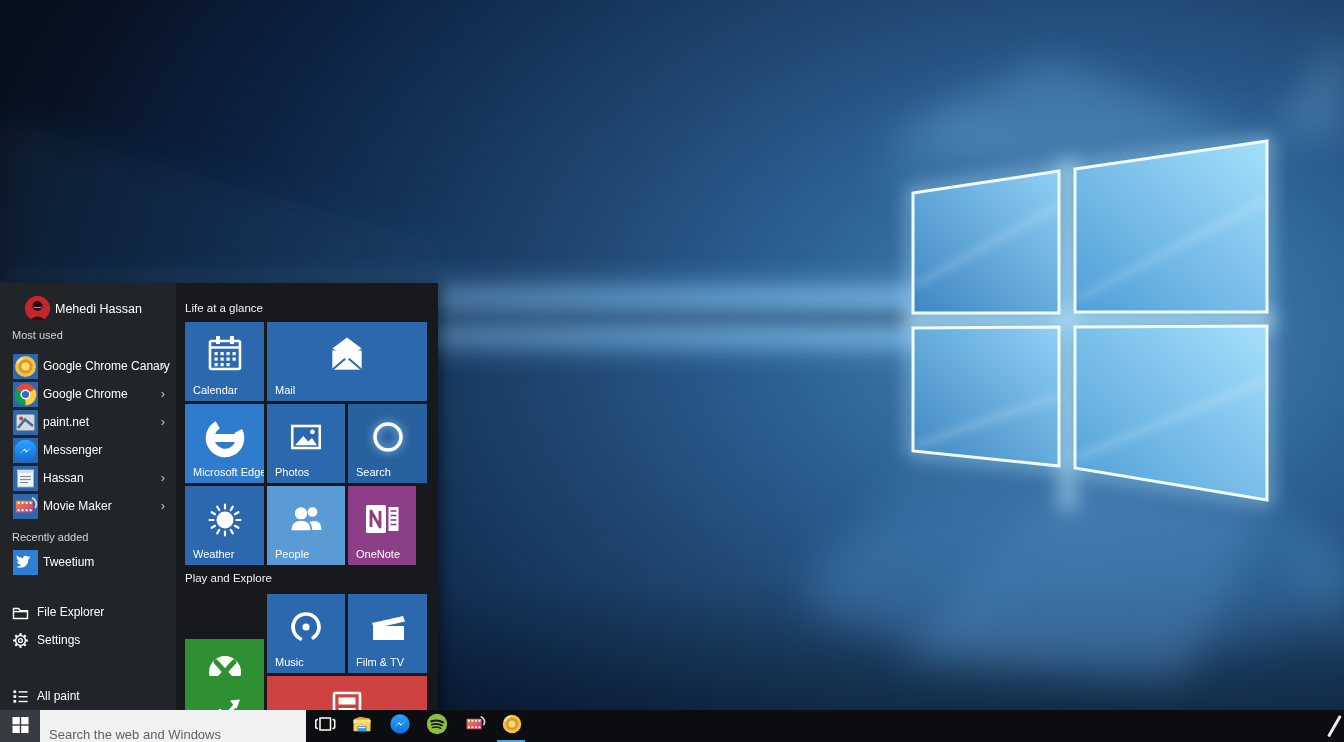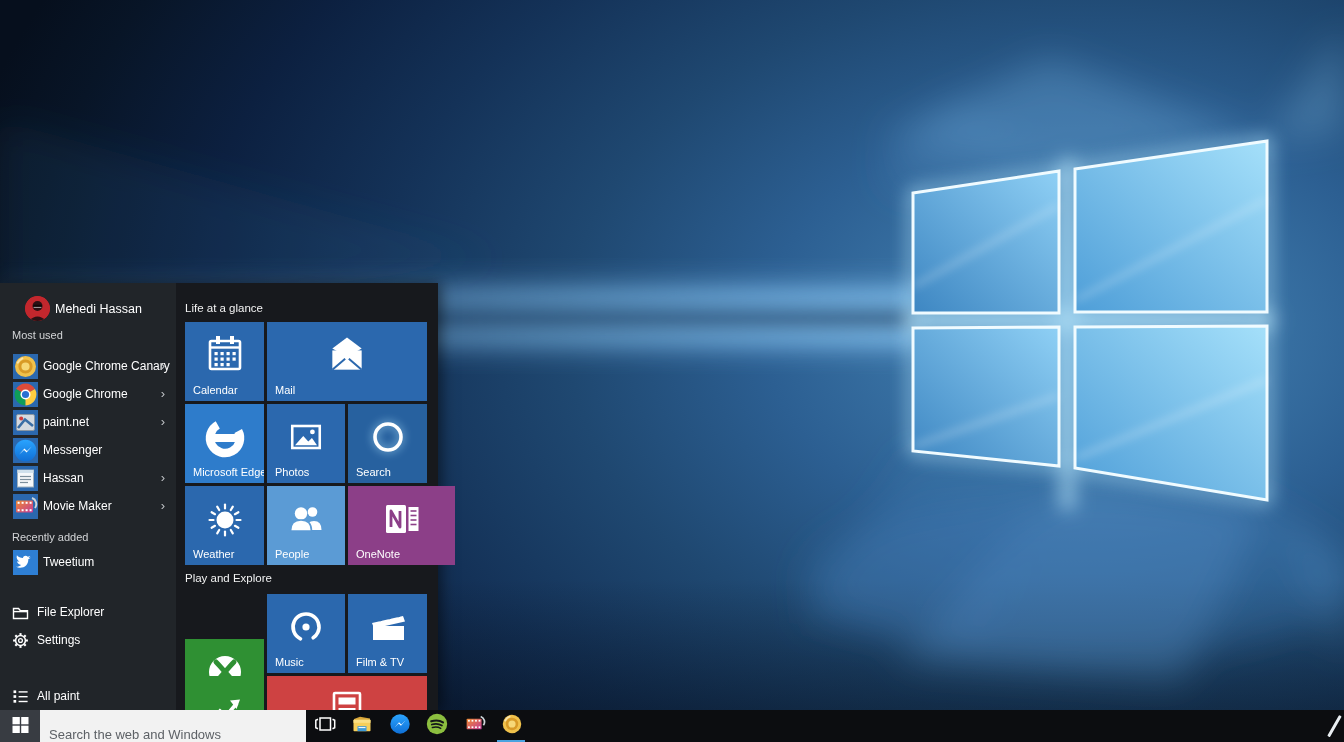--- a/index.html
+++ b/index.html
@@ -396,21 +396,21 @@
         <svg width="48" height="48" viewBox="0 0 48 48" fill="#fff">
           <circle cx="30.5" cy="17" r="4.8"></circle>
           <path d="M24.5 35 q0 -9 7.5 -9 q7.5 0 7.5 9 z"></path>
           <circle cx="19" cy="18.5" r="6.2"></circle>
           <path d="M8.5 36 q0 -11 10.5 -11 q10.5 0 10.5 11 z" stroke="#5b9bd5" stroke-width="1.6"></path>
         </svg>
       </span>
       <span class="tile-label">People</span>
     </div>
 
-    <div class="tile" style="left: 348px; top: 203px; width: 68px; height: 79px; background-color: rgb(140, 63, 136); padding-left: 39px;">
+    <div class="tile" style="left: 348px; top: 203px; width: 68px; height: 79px; background-color: rgb(140, 63, 136);">
       <span class="tile-icon">
         <svg width="48" height="48" viewBox="0 0 48 48">
           <rect x="8" y="10" width="20" height="28" rx="1.5" fill="#fff"></rect>
           <path d="M13 32 V16 L22 32 V16" fill="none" stroke="#8c3f88" stroke-width="2.8" stroke-linejoin="round"></path>
           <rect x="30.5" y="12" width="10" height="24" fill="#fff"></rect>
           <g stroke="#8c3f88" stroke-width="1.6">
             <line x1="32.5" y1="16" x2="38.5" y2="16"></line>
               <line x1="32.5" y1="20.5" x2="38.5" y2="20.5"></line>
             <line x1="32.5" y1="25" x2="38.5" y2="25"></line>
               <line x1="32.5" y1="29.5" x2="38.5" y2="29.5"></line>

